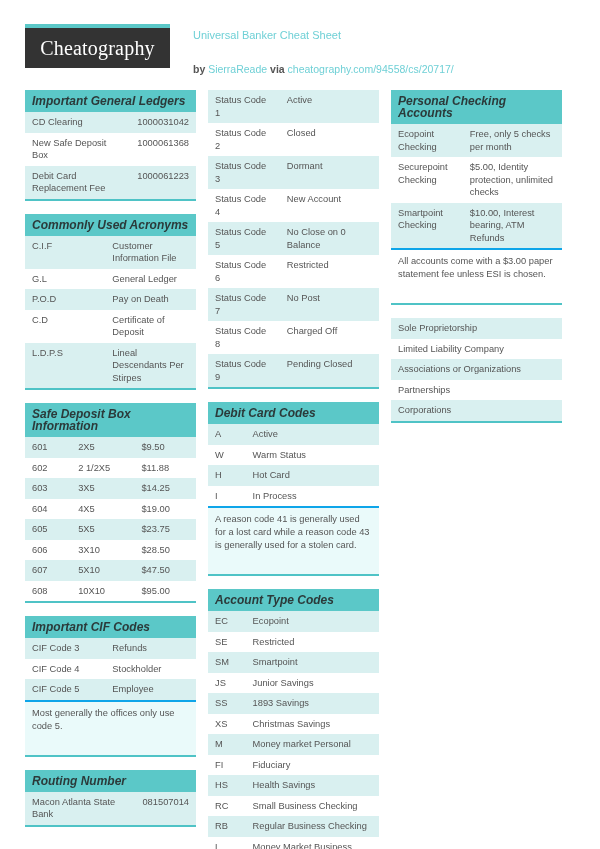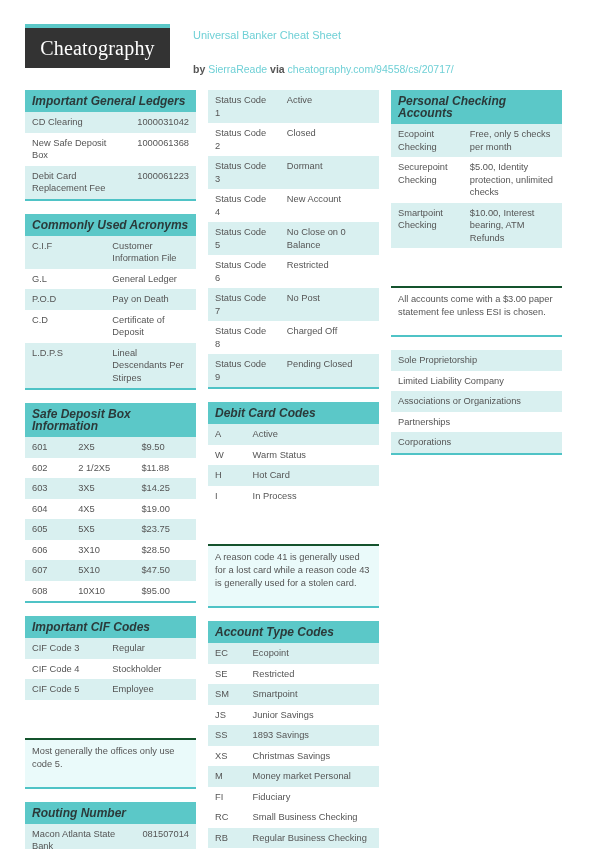--- a/index.html
+++ b/index.html
@@ -92,25 +92,24 @@
   
   td.s1 { width: 42%; }
   td.s2 { width: 58%; }
   td.a1 { width: 22%; }
   td.a2 { width: 78%; }
   td.full { width: 100%; }
 
   .note {
     font-size: 9.3px;
     line-height: 13px;
-    padding: 5px 7px 16px 7px;
+    padding: 5px 7px 22px 7px;
     color: #555555;
-    border-top: 2px solid #14532d;
+    border-top: 2px solid #0ea5e9;
     background: #ffffff;
-    margin-top: 38px;
   }
   .note.tinted { background: #eafafa; }
 </style>
 </head>
 <body>
 
 <div class="page">
 
   <div class="header">
     <div class="logo-box">
@@ -221,21 +220,21 @@
               </tr>
             </tbody>
           </table>
         </div>
         <div class="block">
           <div class="block-title">Important CIF Codes</div>
           <table>
             <tbody>
               <tr class="even">
                 <td class="c1">CIF Code 3</td>
-                <td class="c2">Regular</td>
+                <td class="c2">Refunds</td>
               </tr>
               <tr class="odd">
                 <td class="c1">CIF Code 4</td>
                 <td class="c2">Stockholder</td>
               </tr>
               <tr class="even">
                 <td class="c1">CIF Code 5</td>
                 <td class="c2">Employee</td>
               </tr>
             </tbody>
@@ -350,20 +349,24 @@
                 <td class="a2">Christmas Savings</td>
               </tr>
               <tr class="even">
                 <td class="a1">M</td>
                 <td class="a2">Money market Personal</td>
               </tr>
               <tr class="odd">
                 <td class="a1">FI</td>
                 <td class="a2">Fiduciary</td>
               </tr>
+              <tr class="even">
+                <td class="a1">HS</td>
+                <td class="a2">Health Savings</td>
+              </tr>
               <tr class="odd">
                 <td class="a1">RC</td>
                 <td class="a2">Small Business Checking</td>
               </tr>
               <tr class="even">
                 <td class="a1">RB</td>
                 <td class="a2">Regular Business Checking</td>
               </tr>
               <tr class="odd">
                 <td class="a1">L</td>

